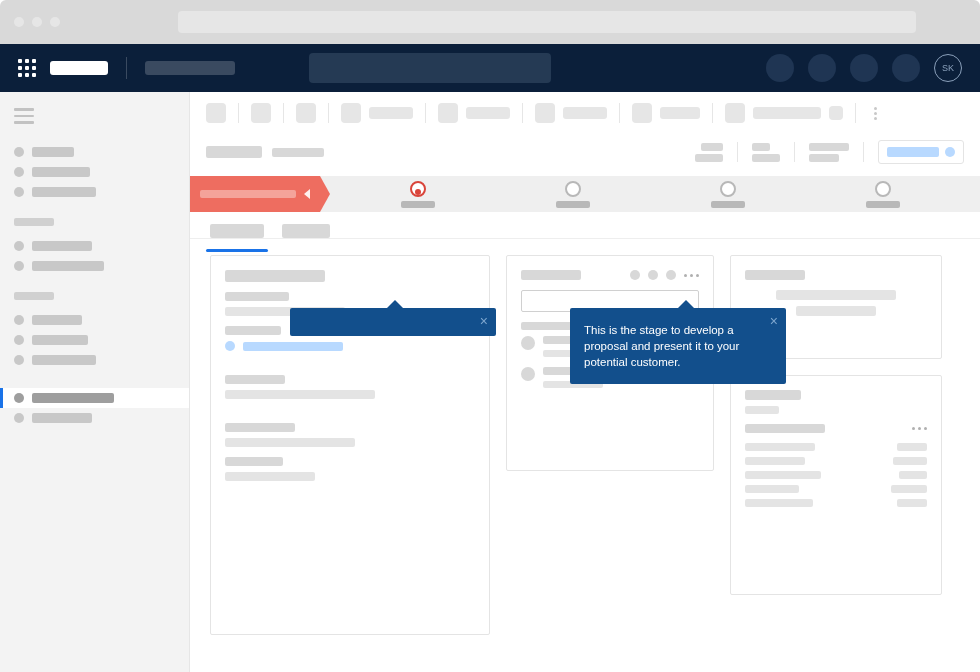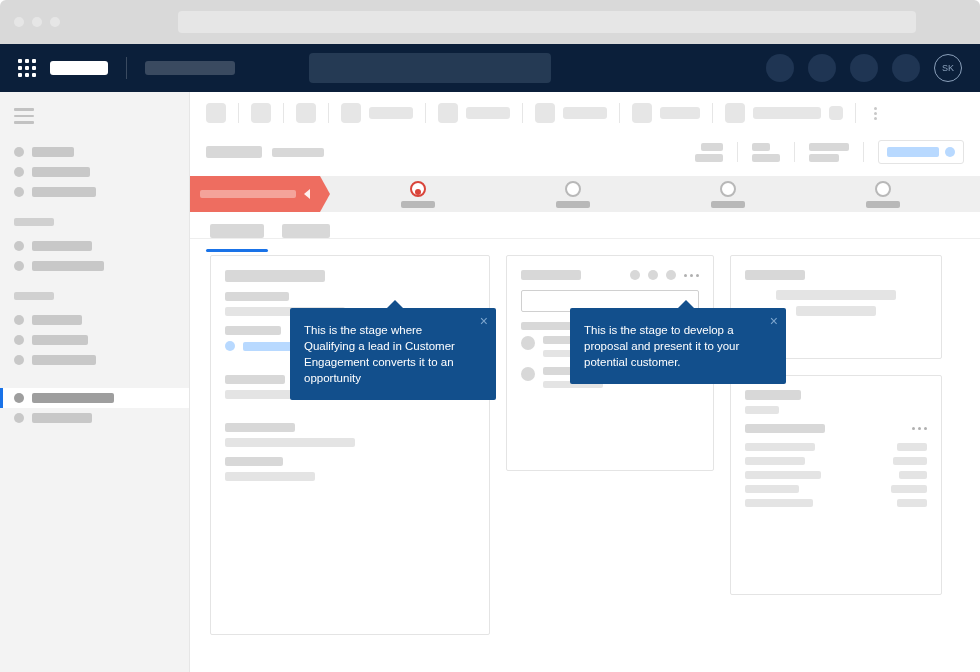--- a/index.html
+++ b/index.html
@@ -273,21 +273,20 @@
           </div>
         <div class="stagecol">
             <div class="sring"></div>
             <div class="sunder"></div>
           </div>
       </div>
     </div>
 
     <div class="callout c1">
       <span class="close">×</span>
-      <span>This is the stage where Qualifying a lead in Customer Engagement converts it to an opportunity</span>
     </div>
     <div class="callout c2">
       <span class="close">×</span>
       <span>This is the stage to develop a proposal and present it to your potential customer.</span>
     </div>
 
     <div class="tabrow">
       <div class="tab active"></div>
       <div class="tab" style="width:48px"></div>
     </div>

